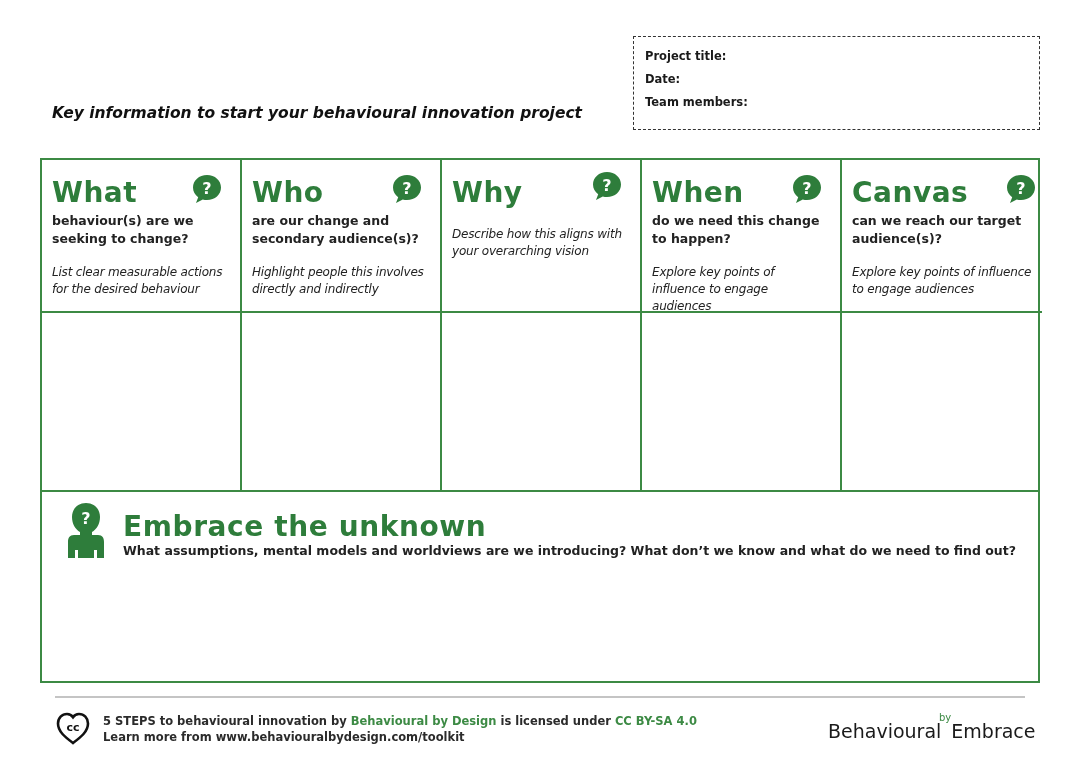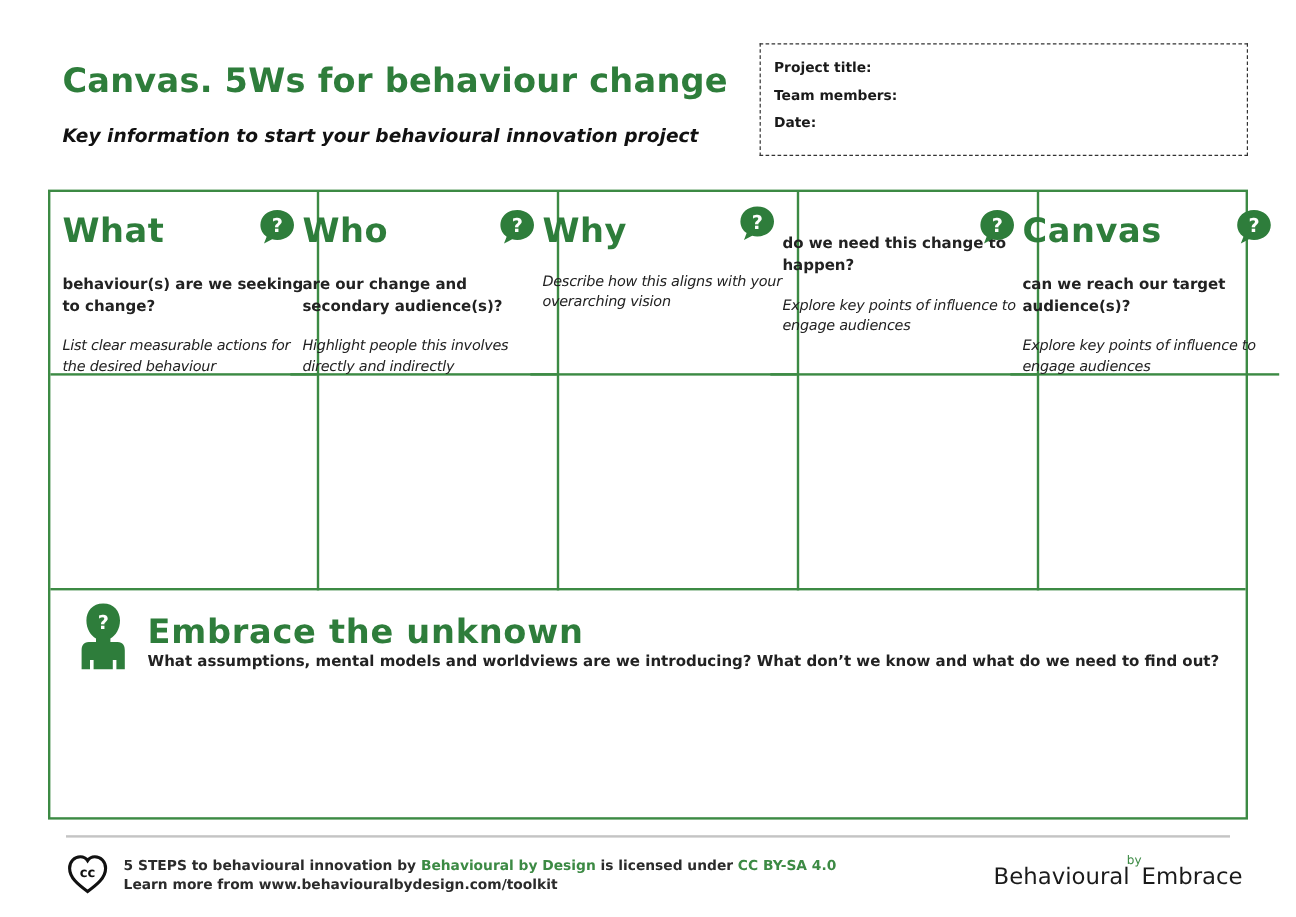--- a/index.html
+++ b/index.html
@@ -27,36 +27,36 @@
     .project-box .field {
       font-size: 11.5px; font-weight: bold; color: #1a1a1a; margin-bottom: 9px;
       height: 14px; line-height: 14px;
     }
 
     .grid {
       position: absolute; left: 40px; top: 158px; width: 1000px; height: 525px;
       border: 2px solid #3c8a44;
     }
     .col {
-      position: absolute; top: 0; width: 224px; height: 332px;
+      position: absolute; top: 0; width: 200px; height: 332px;
       border-right: 2px solid #3c8a44;
       padding-left: 20px;
     }
     .col.last { border-right: none; }
     .col-head {
       position: absolute; left: 0; top: 0; width: 100%; height: 153px;
       border-bottom: 2px solid #3c8a44;
       padding: 16px 10px 0 10px;
     }
     .col-head .big {
       font-size: 28px; font-weight: bold; color: #2e7d3b; line-height: 34px; height: 34px;
       letter-spacing: 0.5px;
     }
     .col-head .q {
-      font-size: 12.5px; font-weight: bold; color: #222; line-height: 18px; margin-top: 18px;
+      font-size: 12.5px; font-weight: bold; color: #222; line-height: 18px; margin-top: 2px;
       height: 36px;
     }
     .col-head .hint {
       font-size: 12px; font-style: italic; color: #222; line-height: 17px; margin-top: 16px;
       letter-spacing: -0.2px;
     }
     .qicon {
       position: absolute; right: 18px; top: 14px; width: 30px; height: 30px;
     }
     .col-body {
@@ -97,32 +97,31 @@
       position: absolute; left: 111px; top: -8px; font-size: 10px; color: #3c8a44;
     }
     .brand .w1 { display: inline-block; }
     .brand .w2 { display: inline-block; margin-left: 10px; }
   </style>
 </head>
 <body>
 
 <div class="page">
 
-  <div class="title">Canvas. 5Ws for behaviour change</div>
   <div class="subtitle">Key information to start your behavioural innovation project</div>
 
   <div class="project-box">
     <div class="field">
       <span>Project title:</span>
     </div>
     <div class="field">
+      <span>Date:</span>
+    </div>
+    <div class="field">
       <span>Team members:</span>
-    </div>
-    <div class="field">
-      <span>Date:</span>
     </div>
   </div>
 
   <div class="grid">
 
     <div class="col" style="left:0px;">
       <div class="col-head">
         <div class="big">What</div>
         <div class="q">behaviour(s) are we seeking to change?</div>
         <div class="hint">List clear measurable actions for the desired behaviour</div>
@@ -154,20 +153,21 @@
         <svg class="qicon" style="top:11px;" viewBox="0 0 30 30">
           <path d="M15 1 C7 1 1 6.5 1 13.5 C1 17.5 3 21 6.2 23.2 L4 29 L10.8 25.4 C12.1 25.8 13.5 26 15 26 C23 26 29 20.5 29 13.5 C29 6.5 23 1 15 1 Z" fill="#2e7d3b"></path>
           <text x="15" y="19.5" text-anchor="middle" font-family="DejaVu Sans, sans-serif" font-weight="bold" font-size="16" fill="#fff">?</text>
         </svg>
       </div>
       <div class="col-body"></div>
     </div>
 
     <div class="col" style="left:600px;">
       <div class="col-head">
+        <div class="big">When</div>
         <div class="q">do we need this change to happen?</div>
         <div class="hint">Explore key points of influence to engage audiences</div>
         <svg class="qicon" viewBox="0 0 30 30">
           <path d="M15 1 C7 1 1 6.5 1 13.5 C1 17.5 3 21 6.2 23.2 L4 29 L10.8 25.4 C12.1 25.8 13.5 26 15 26 C23 26 29 20.5 29 13.5 C29 6.5 23 1 15 1 Z" fill="#2e7d3b"></path>
           <text x="15" y="19.5" text-anchor="middle" font-family="DejaVu Sans, sans-serif" font-weight="bold" font-size="16" fill="#fff">?</text>
         </svg>
       </div>
       <div class="col-body"></div>
     </div>
 

